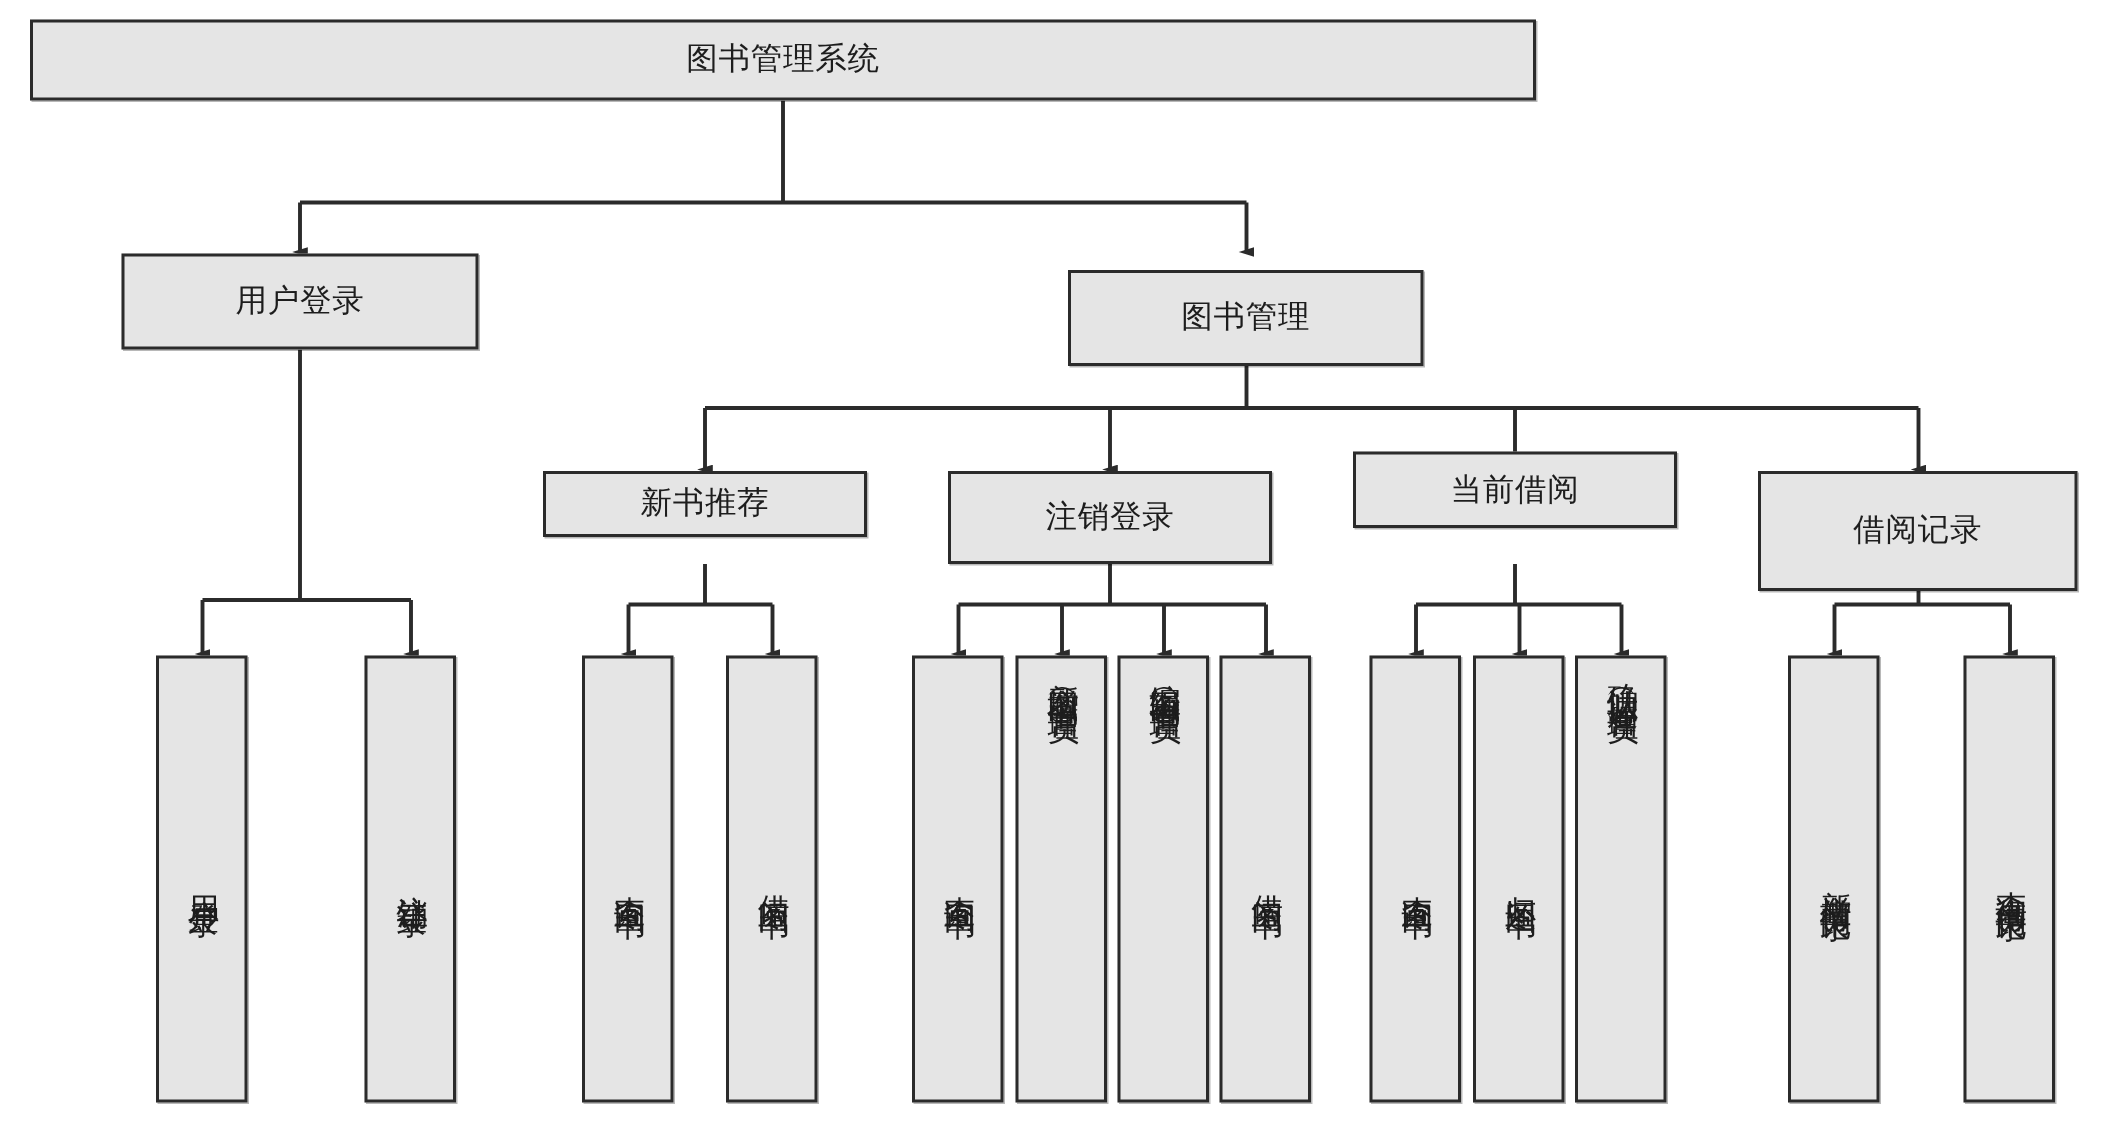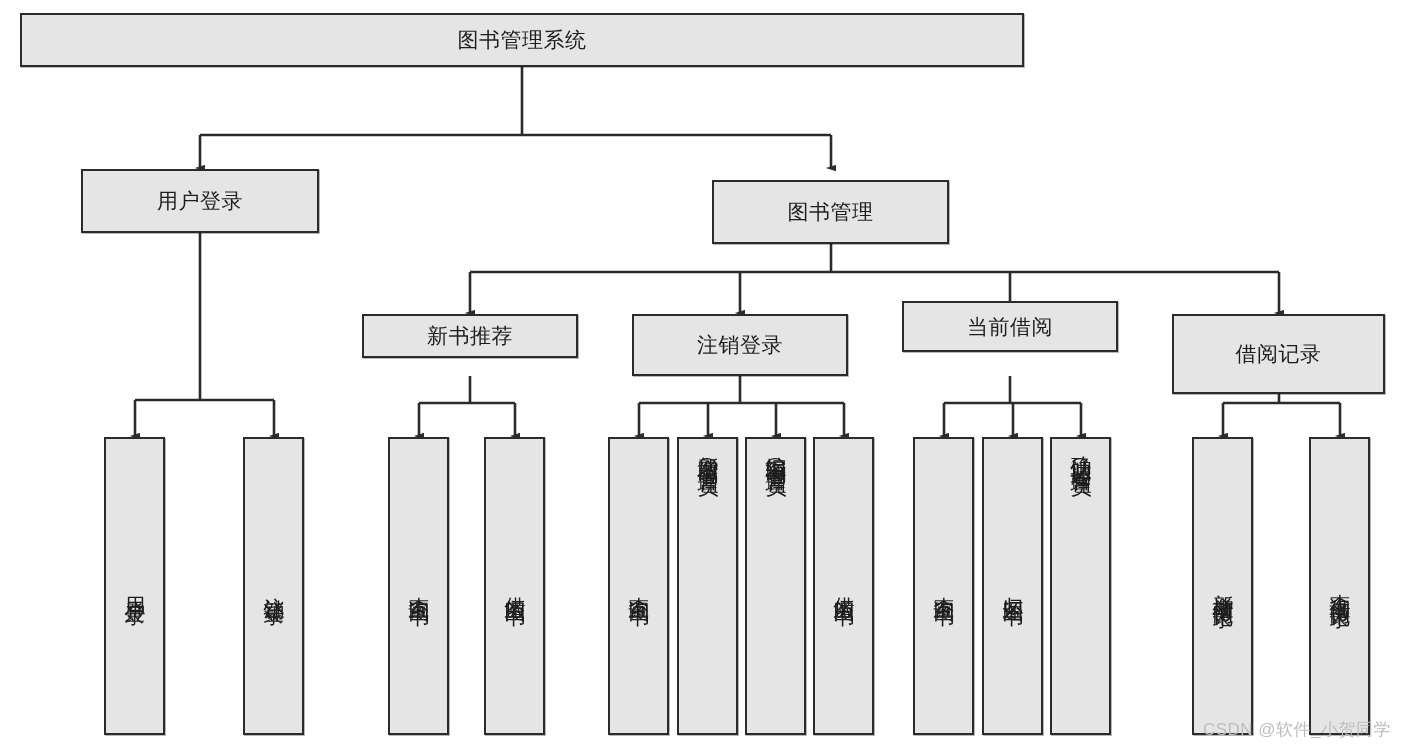--- a/index.html
+++ b/index.html
@@ -172,14 +172,13 @@
         <span class="node-label">确认归还（管理员）</span>
       </div>
       <div class="node vertical centered" style="left: 1192px; top: 437px; width: 61px; height: 298px;">
         <span class="node-label">新增借阅记录</span>
       </div>
       <div class="node vertical centered" style="left: 1309px; top: 437px; width: 61px; height: 298px;">
         <span class="node-label">查询借阅记录</span>
       </div>
     </div>
 
-  <div id="watermark">CSDN @软件_小贺同学</div>
 </div>
 
 </body></html>

